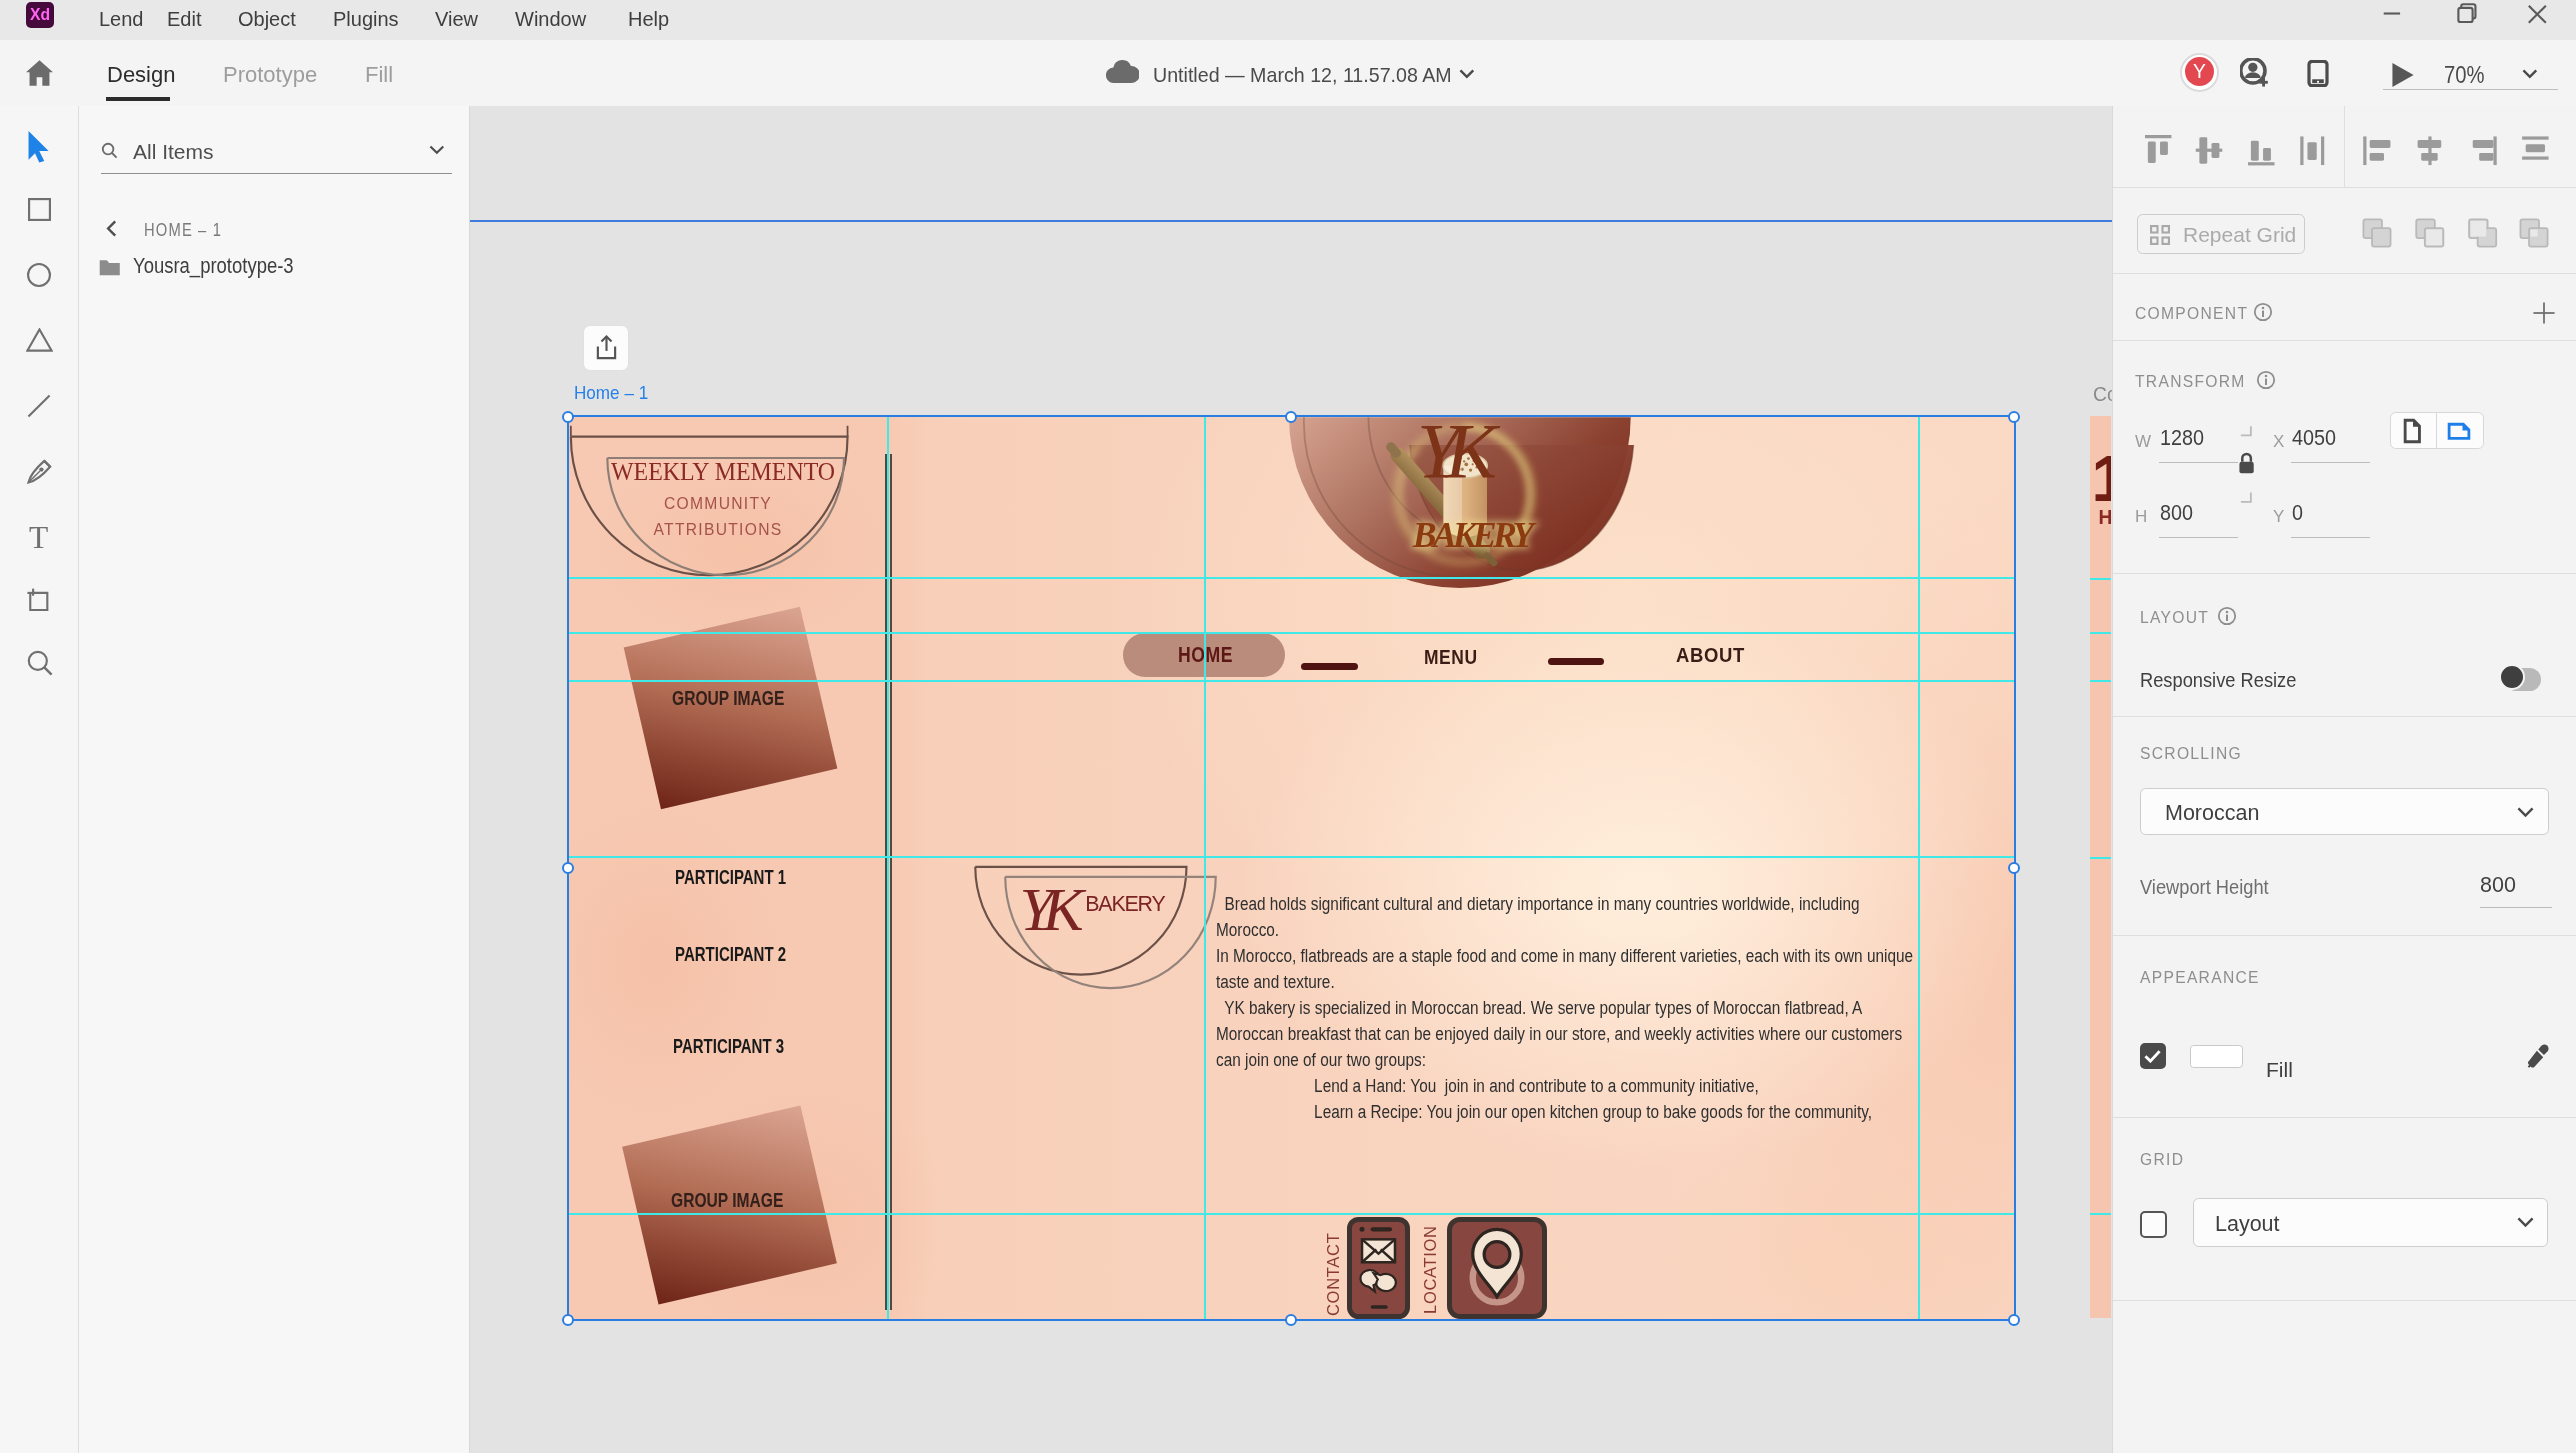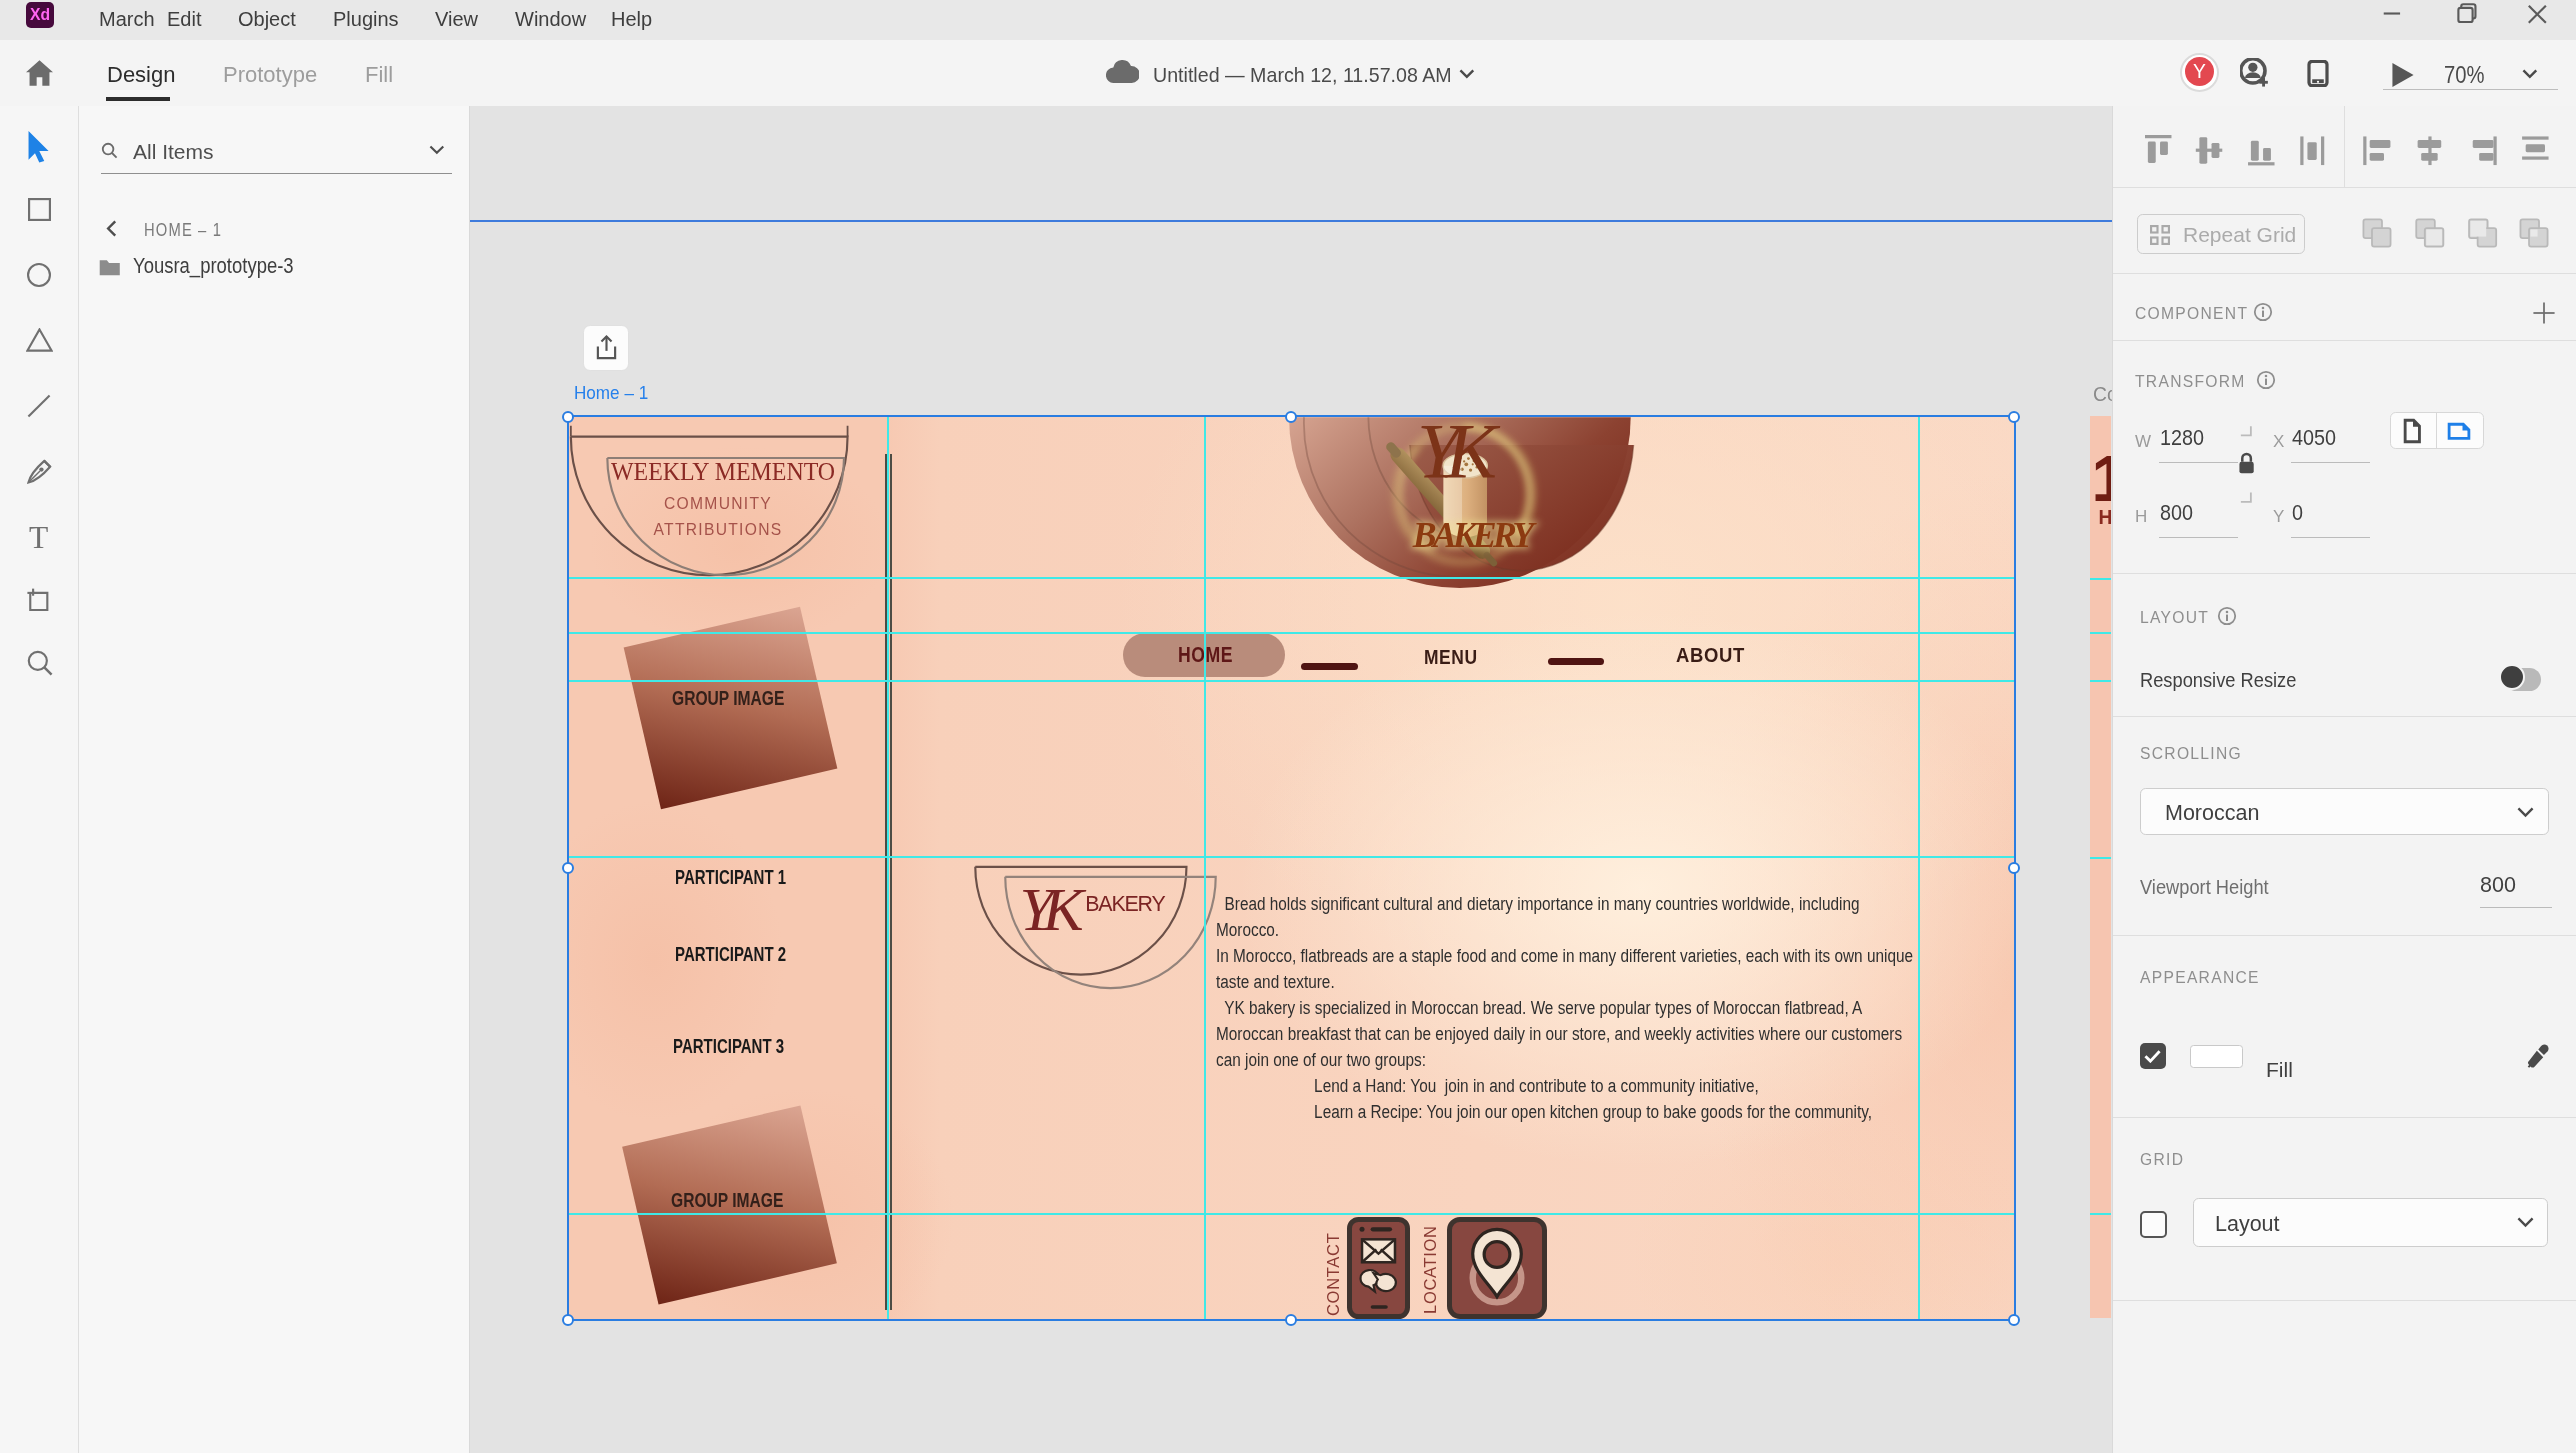--- a/index.html
+++ b/index.html
@@ -44,27 +44,27 @@
       overflow:hidden; }
   .guideh { position:absolute; left:0; width:1446px; height:2.1px; background:#3FE9E7; }
   .guidev { position:absolute; top:0; width:2.1px; height:903px; background:#3FE9E7; }
   .handle { position:absolute; width:12px; height:12px; border-radius:50%; background:#fff; border:2.1px solid #2A7DE1; }
 </style>
 </head>
 <body>
 
 <div id="menubar">
   <div id="xdlogo">Xd</div>
-  <div class="menuitem" style="left:99px;">March</div>
+  <div class="menuitem" style="left:99px;">Lend</div>
   <div class="menuitem" style="left:167px;">Edit</div>
   <div class="menuitem" style="left:238px;">Object</div>
   <div class="menuitem" style="left:333px;">Plugins</div>
   <div class="menuitem" style="left:435px;">View</div>
   <div class="menuitem" style="left:515px;">Window</div>
-  <div class="menuitem" style="left:611px;">Help</div>
+  <div class="menuitem" style="left:628px;">Help</div>
 
   <svg class="abs" style="left:2376px; top:0;" width="179" height="32" viewBox="0 0 250 45">
     <line x1="10" y1="19" x2="33" y2="19" stroke="#5A5A5A" stroke-width="3"></line>
     <g stroke="#5A5A5A" stroke-width="3" fill="none">
       <path d="M 115 14 v 14 a 3 3 0 0 0 3 3 h 14 a 3 3 0 0 0 3 -3 v -14 a 3 3 0 0 0 -3 -3 h -14 a 3 3 0 0 0 -3 3 z"></path>
       <path d="M 119 10 v -1 a 3 3 0 0 1 3 -3 h 14 a 3 3 0 0 1 3 3 v 14 a 3 3 0 0 1 -3 3 h -1"></path>
     </g>
     <g stroke="#5A5A5A" stroke-width="3">
       <line x1="214" y1="8" x2="238" y2="32"></line>
       <line x1="238" y1="8" x2="214" y2="32"></line>

